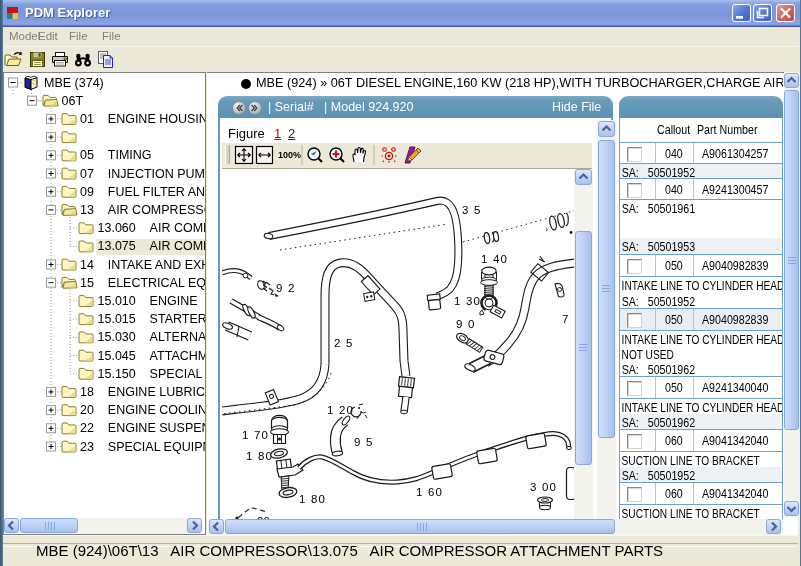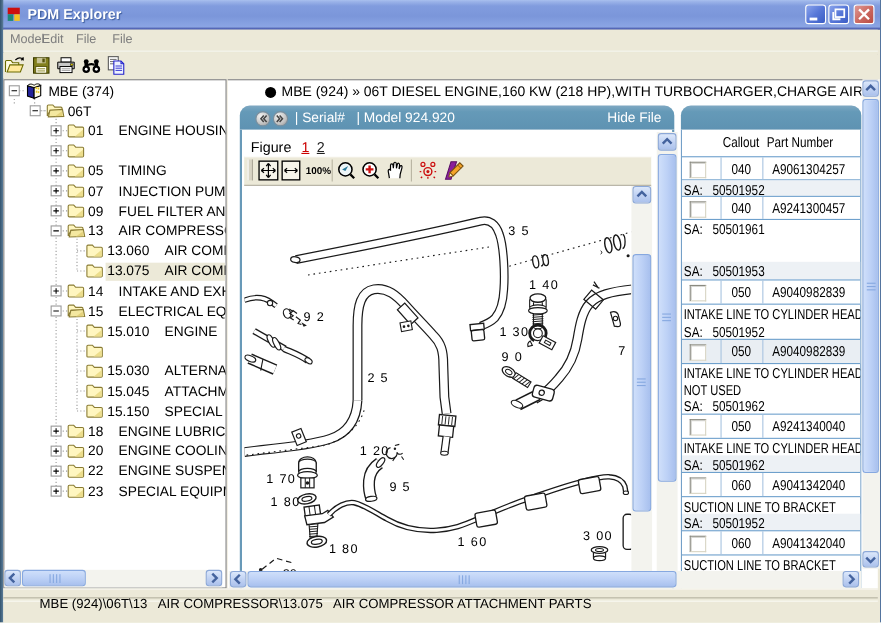--- a/index.html
+++ b/index.html
@@ -28,21 +28,21 @@
 
 #menubar{left:3px;top:27px;width:795px;height:19px;background:#ece9d8;color:#7e7e7e;
   font-size:11.5px;}
 #menubar span{position:absolute;top:3px;}
 #menusep{left:3px;top:46px;width:795px;height:2px;
   border-top:1px solid #f6f5ef;border-bottom:1px solid #c9c5b2;}
 
 #toolbar{left:3px;top:48px;width:795px;height:23px;background:#ece9d8;}
 
 #statuswrap{left:3px;top:535px;width:795px;height:31px;background:#ece9d8;border-top:1px solid #f8f7f2;}
-#statustext{left:4px;top:6px;font-size:12px;color:#000;white-space:pre;padding-left:29px;}
+#statustext{left:4px;top:6px;font-size:15px;color:#000;white-space:pre;padding-left:29px;}
 #statusgroove{left:0;top:7px;width:795px;height:2px;border-top:1px solid #b5b1a0;border-bottom:1px solid #fbfaf6;}
 
 #treepanel{left:3px;top:72px;width:203px;height:463px;background:#fff;
   border:1px solid #808080;box-sizing:border-box;overflow:hidden;}
 .trow{position:absolute;height:17px;font-size:12.5px;color:#000;white-space:pre;}
 
 #rightpanel{left:207px;top:72px;width:591px;height:463px;background:#fff;overflow:hidden;
   border-top:1px solid #808080;box-sizing:border-box;}
 #rphead{position:absolute;left:49px;top:3px;font-size:12.7px;color:#000;white-space:pre;width:527px;overflow:hidden;}
 #rpbullet{position:absolute;left:34px;top:6px;width:10px;height:10px;border-radius:50%;background:#000;}
@@ -294,20 +294,21 @@
 <div class="trow" style="left:76px;top:38.900000000000006px">01&nbsp;&nbsp;&nbsp;&nbsp;ENGINE HOUSING</div>
 <div class="trow" style="left:76px;top:75.30000000000001px">05&nbsp;&nbsp;&nbsp;&nbsp;TIMING</div>
 <div class="trow" style="left:76px;top:93.5px">07&nbsp;&nbsp;&nbsp;&nbsp;INJECTION PUMP</div>
 <div class="trow" style="left:76px;top:111.69999999999999px">09&nbsp;&nbsp;&nbsp;&nbsp;FUEL FILTER AND</div>
 <div class="trow" style="left:76px;top:129.9px">13&nbsp;&nbsp;&nbsp;&nbsp;AIR COMPRESSOR</div>
 <div class="trow" style="left:93.5px;top:148.1px">13.060&nbsp;&nbsp;&nbsp;&nbsp;AIR COMPRESSOR</div>
 <div class="trow" style="left:93.5px;top:166.3px">13.075&nbsp;&nbsp;&nbsp;&nbsp;AIR COMPRESSOR</div>
 <div class="trow" style="left:76px;top:184.5px">14&nbsp;&nbsp;&nbsp;&nbsp;INTAKE AND EXHAUST</div>
 <div class="trow" style="left:76px;top:202.7px">15&nbsp;&nbsp;&nbsp;&nbsp;ELECTRICAL EQUIPMENT</div>
 <div class="trow" style="left:93.5px;top:220.89999999999998px">15.010&nbsp;&nbsp;&nbsp;&nbsp;ENGINE</div>
+<div class="trow" style="left:93.5px;top:239.10000000000002px">15.015&nbsp;&nbsp;&nbsp;&nbsp;STARTER</div>
 <div class="trow" style="left:93.5px;top:257.3px">15.030&nbsp;&nbsp;&nbsp;&nbsp;ALTERNATOR</div>
 <div class="trow" style="left:93.5px;top:275.5px">15.045&nbsp;&nbsp;&nbsp;&nbsp;ATTACHMENT</div>
 <div class="trow" style="left:93.5px;top:293.7px">15.150&nbsp;&nbsp;&nbsp;&nbsp;SPECIAL</div>
 <div class="trow" style="left:76px;top:311.9px">18&nbsp;&nbsp;&nbsp;&nbsp;ENGINE LUBRICATION</div>
 <div class="trow" style="left:76px;top:330.1px">20&nbsp;&nbsp;&nbsp;&nbsp;ENGINE COOLING</div>
 <div class="trow" style="left:76px;top:348.3px">22&nbsp;&nbsp;&nbsp;&nbsp;ENGINE SUSPENSION</div>
 <div class="trow" style="left:76px;top:366.5px">23&nbsp;&nbsp;&nbsp;&nbsp;SPECIAL EQUIPMENT</div>
 </div>
 
 <div id="rightpanel" class="abs">

